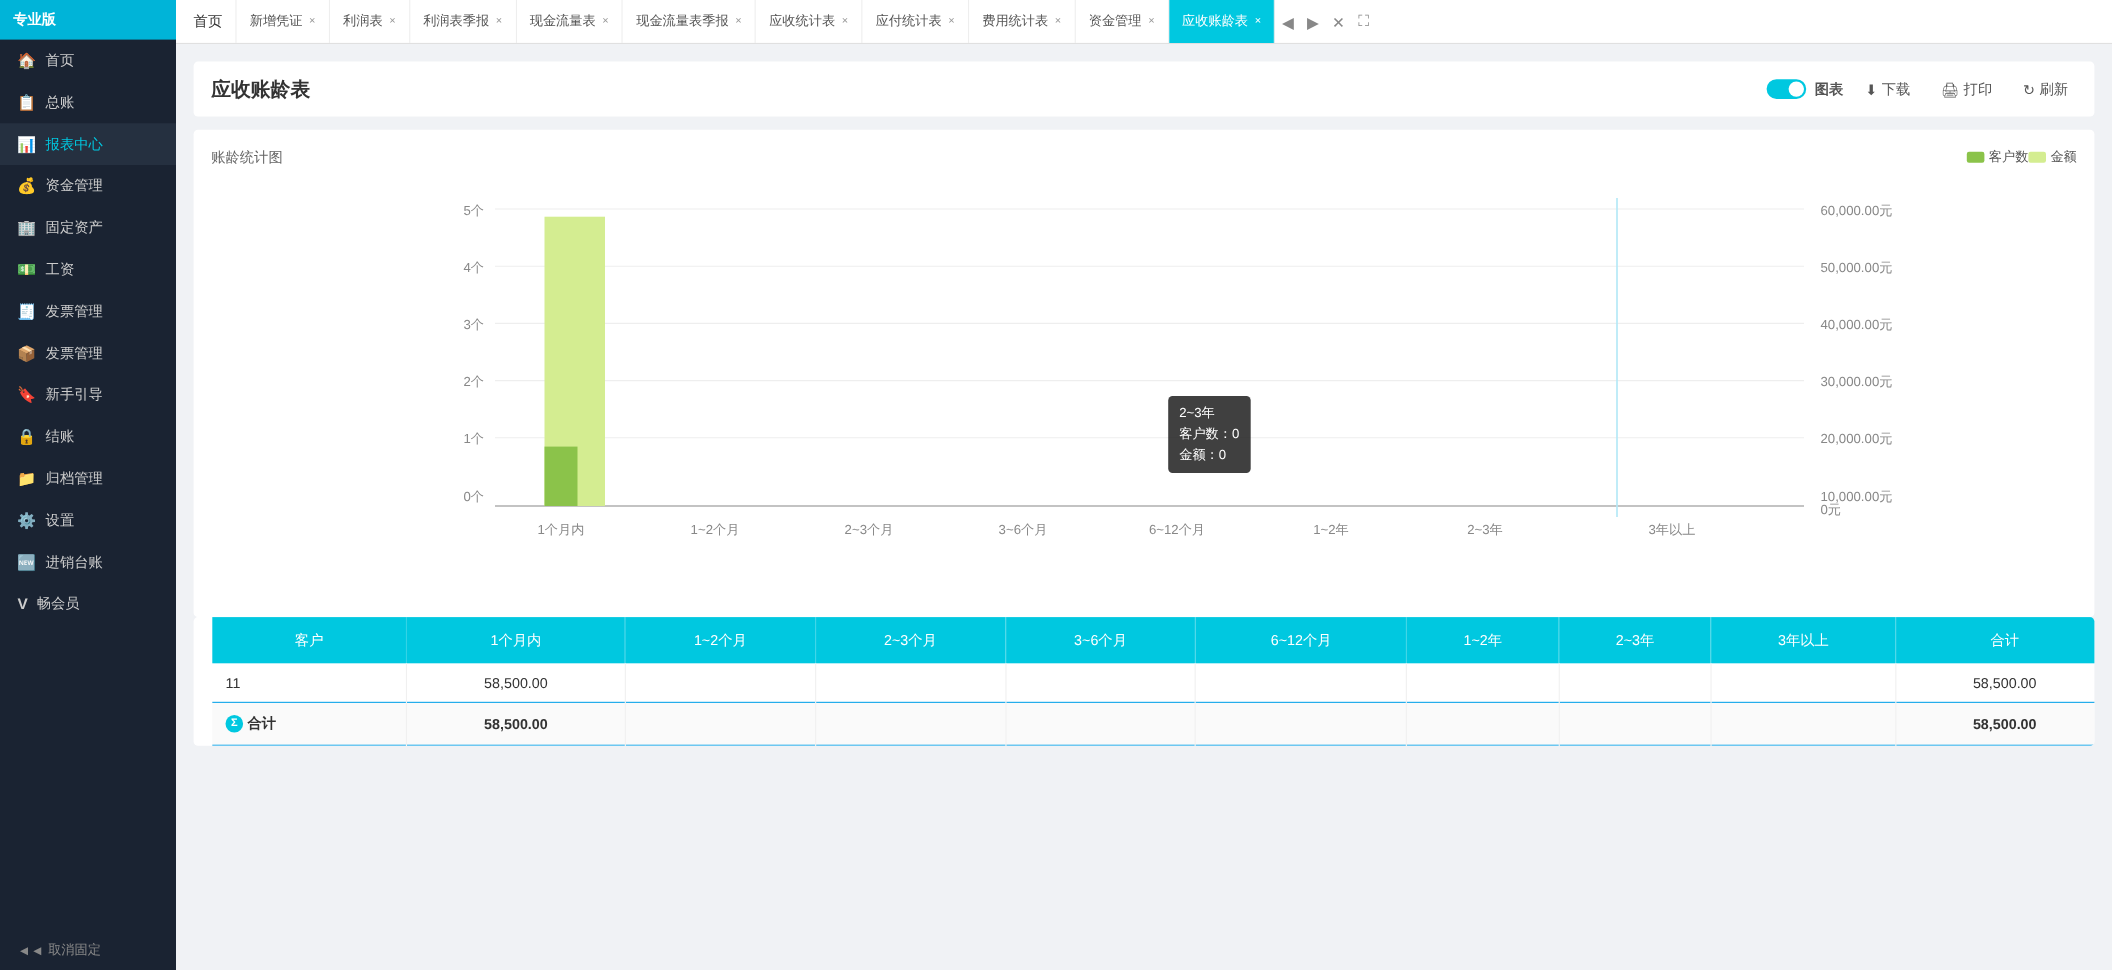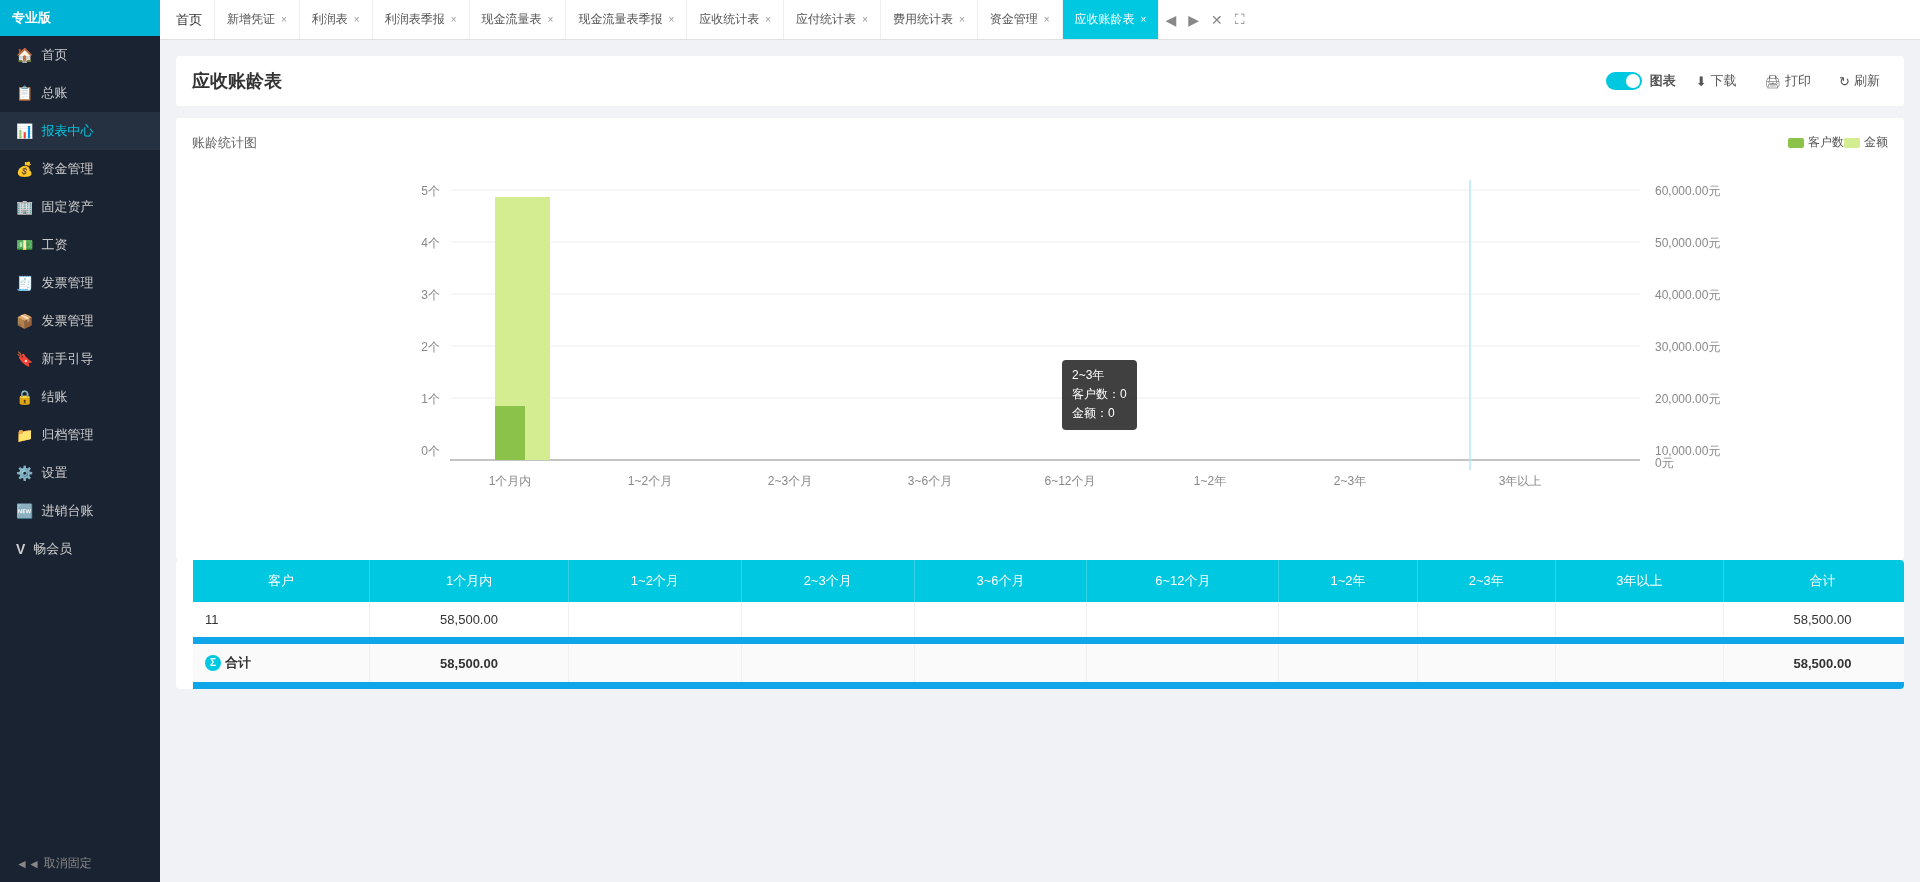--- a/index.html
+++ b/index.html
@@ -238,21 +238,21 @@
       color: white;
     }
     .data-table thead th {
       padding: 12px 8px;
       text-align: center;
       font-weight: normal;
       border-right: 1px solid rgba(255,255,255,0.2);
     }
     .data-table thead th:last-child { border-right: none; }
     .data-table tbody tr {
-      border-bottom: 7px solid #0ea5e9;
+      border-bottom: 1px solid #0ea5e9;
     }
     .data-table tbody td {
       padding: 10px 8px;
       text-align: center;
       color: #333;
       border-right: 1px solid #f0f0f0;
     }
     .data-table tbody td:last-child { border-right: none; }
     .data-table tbody td.bold { font-weight: bold; }
     .data-table tbody td.left { text-align: left; padding-left: 12px; }

